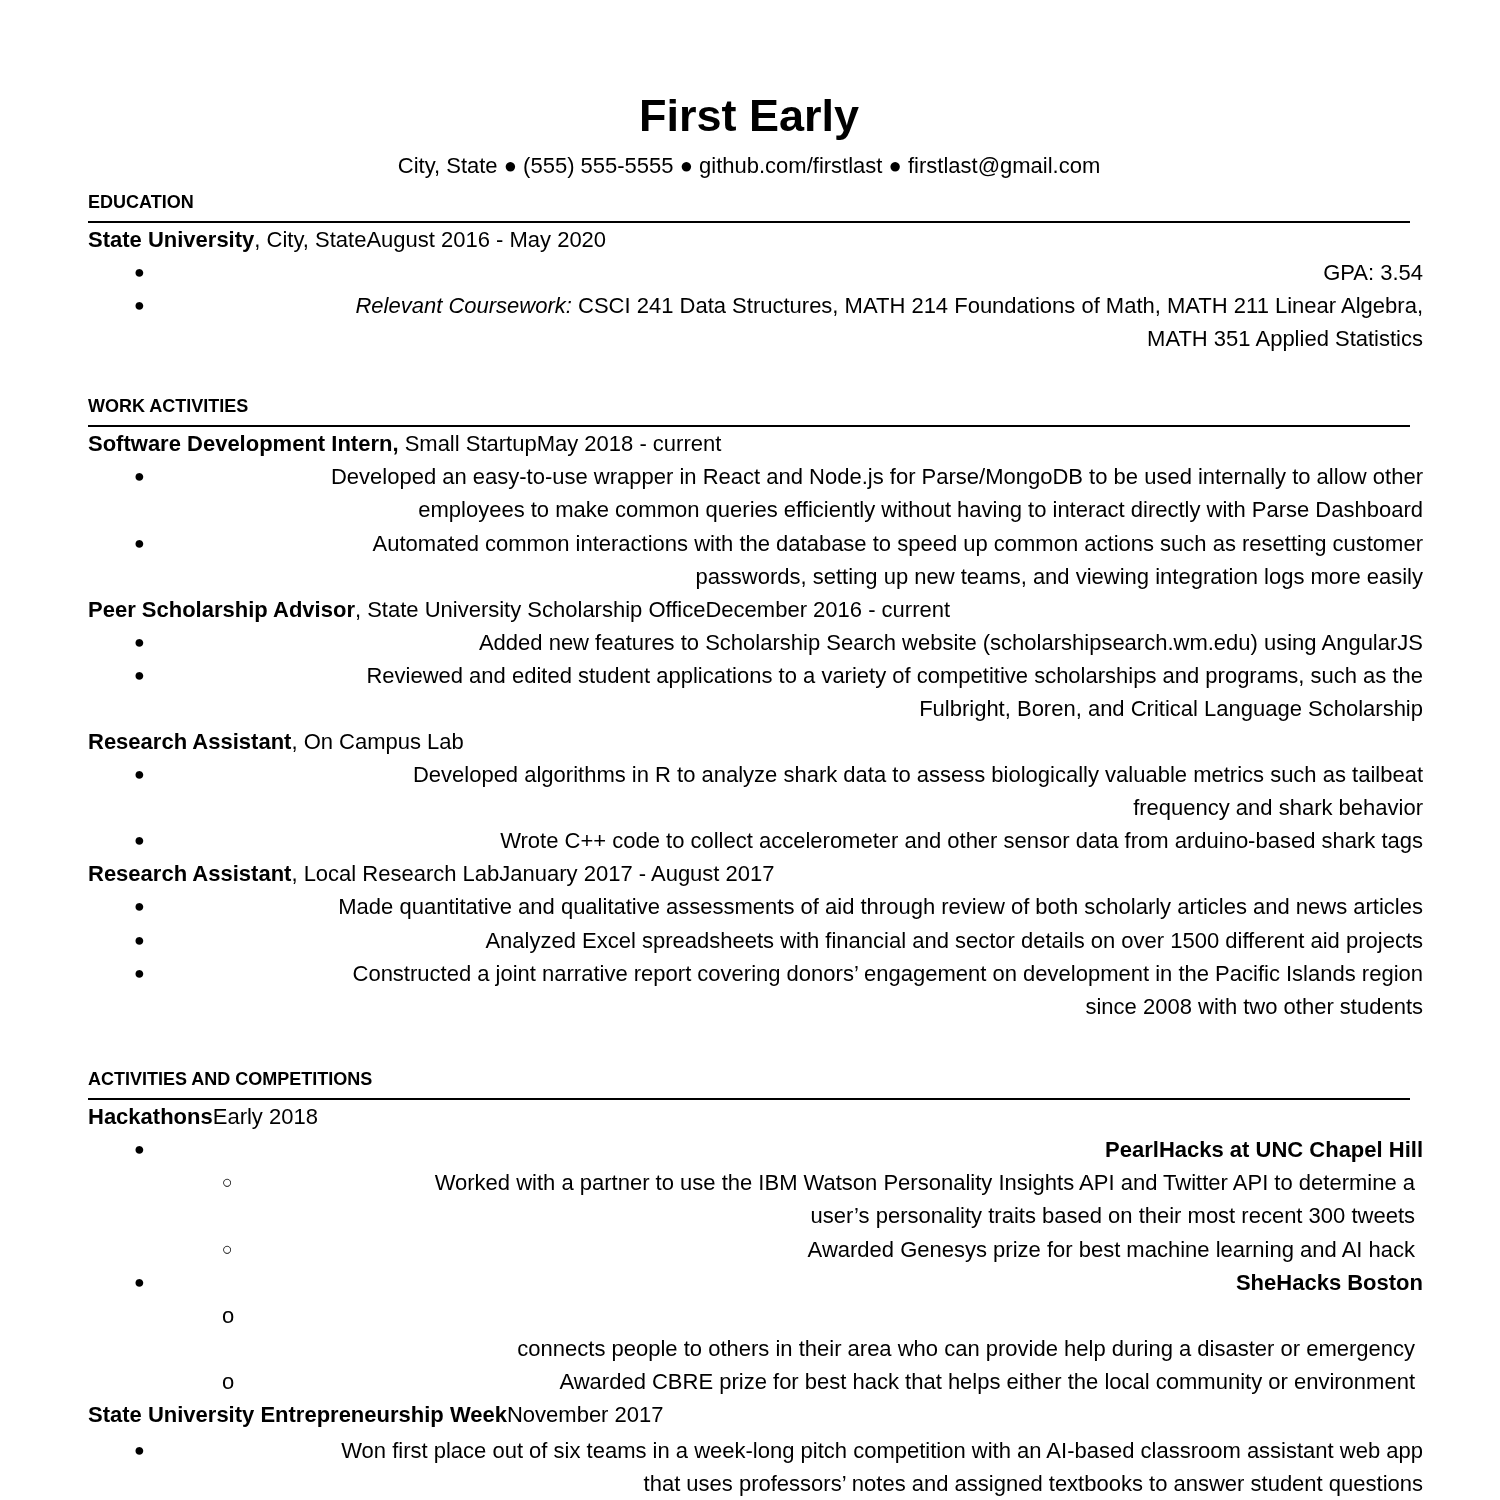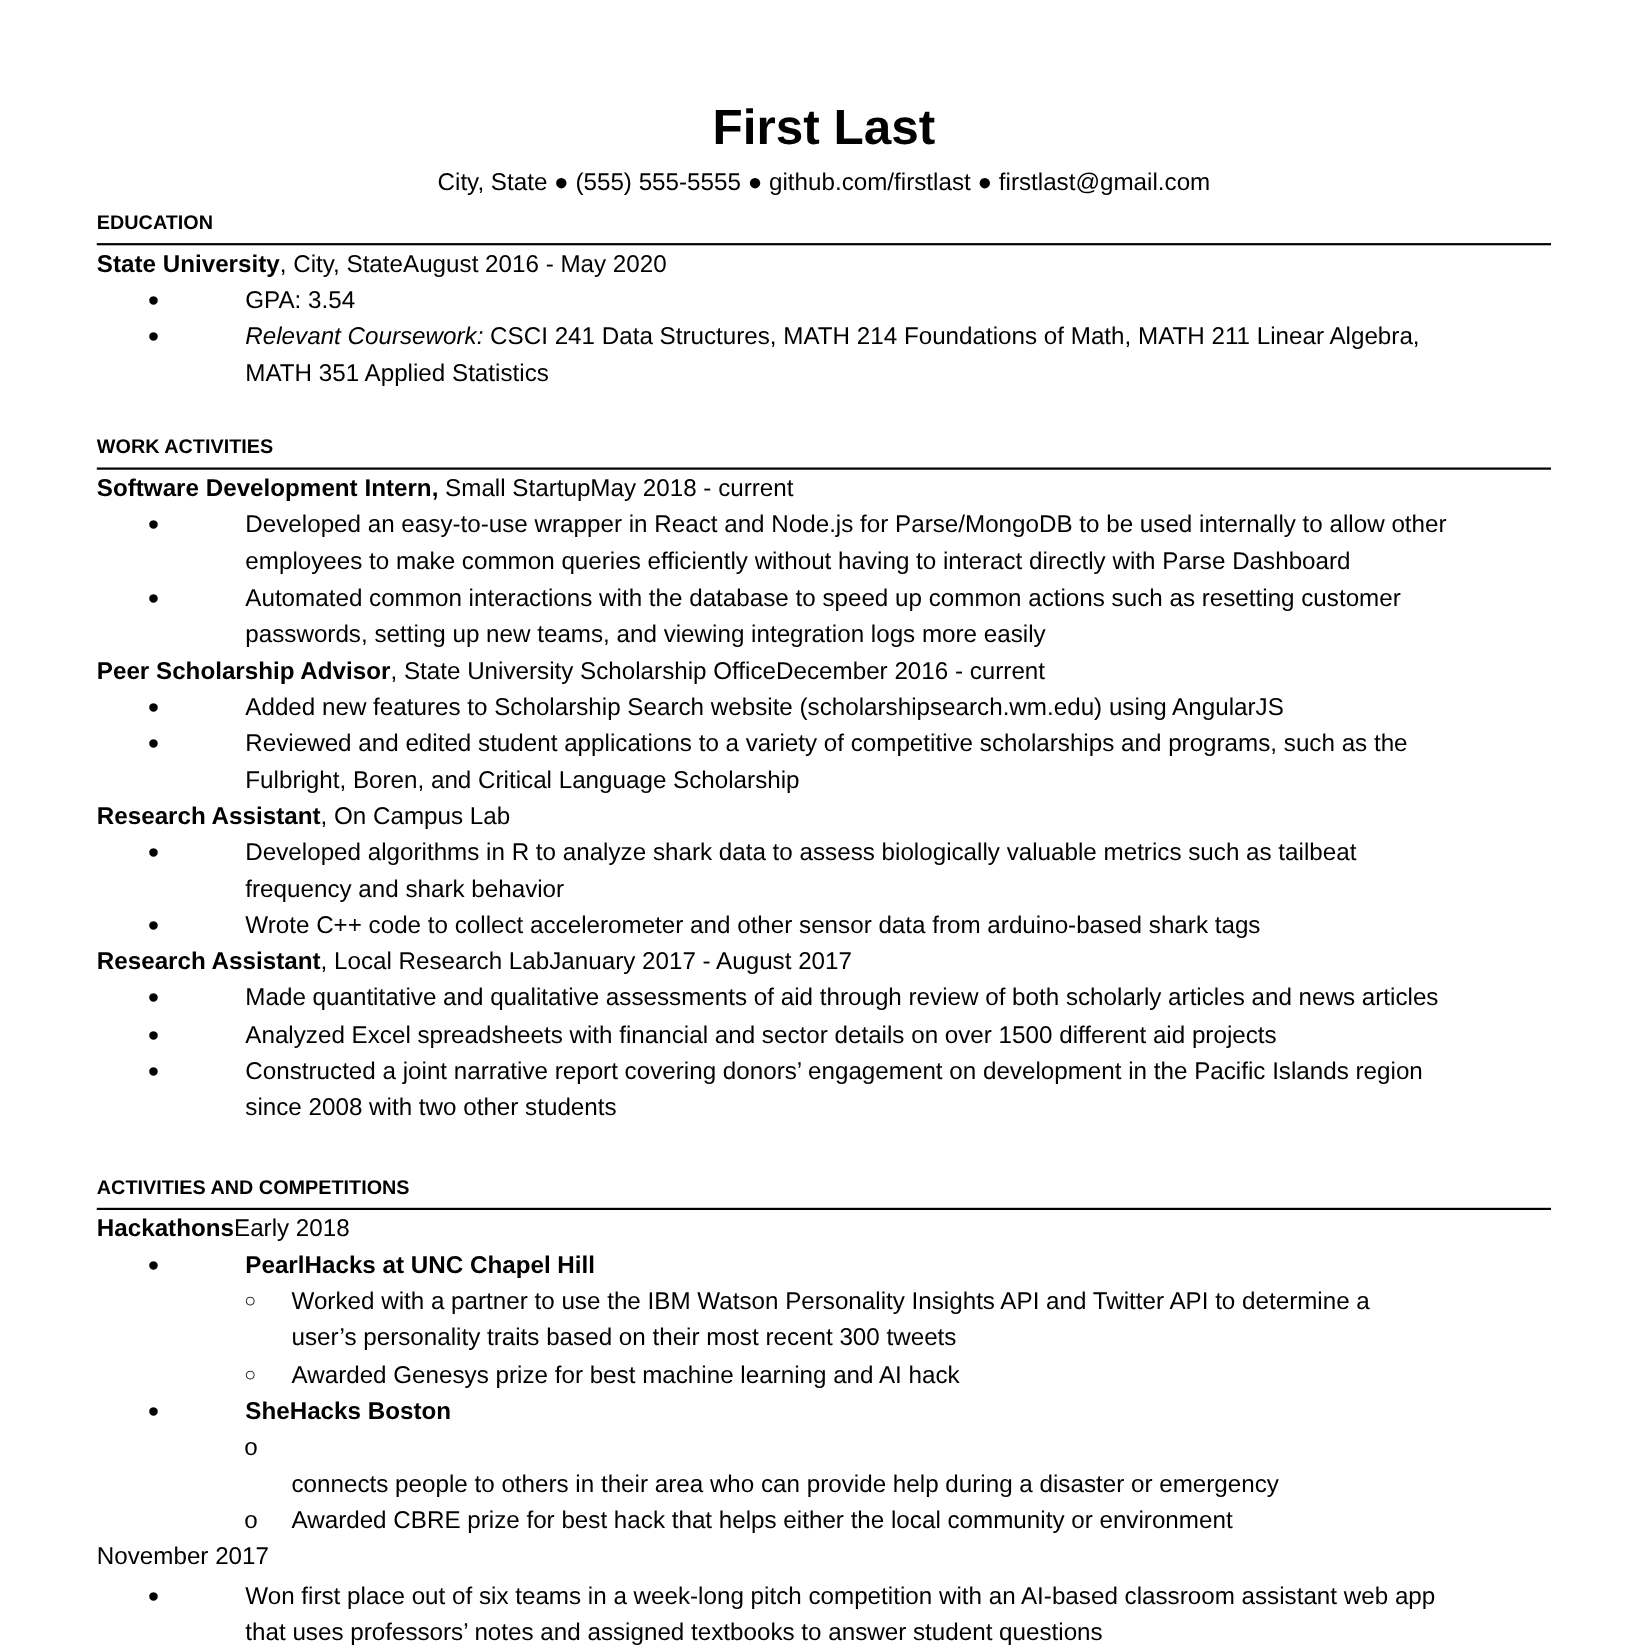--- a/index.html
+++ b/index.html
@@ -24,36 +24,36 @@
   }
   .row {
     position: absolute; left: 0; width: 1322px; font-size: 22px; line-height: 33px;
     display: flex; justify-content: flex-start; white-space: nowrap;
   }
   .row b { font-weight: bold; }
   .bullet {
     position: absolute; font-size: 22px; line-height: 33px;
   }
   .bullet .mark { position: absolute; left: 0; top: 0; }
-  .bullet .text { position: absolute; left: 0; top: 0; }
+  .bullet .text { position: absolute; left: 0; top: 0; text-align: right; }
   .l1 { left: 46px; width: 1276px; }
   .l1 .text { left: 89px; width: 1200px; }
   .l2 { left: 134px; width: 1188px; }
   .l2 .text { left: 43px; width: 1150px; }
   .mark.disc { font-size: 18px; }
   .mark.circle { font-size: 18px; }
   .bold { font-weight: bold; }
   .ital { font-style: italic; }
 </style>
 </head>
 <body>
 
 <div class="page">
 
-  <div class="name">First Last</div>
+  <div class="name">First Early</div>
   <div class="contact">City, State ● (555) 555-5555 ● github.com/firstlast ● firstlast@gmail.com</div>
 
   <div class="sec-title" style="top:185px">EDUCATION</div>
   <div class="sec-rule" style="top:221px"></div>
   <div class="row" style="top:223px">
     <span><b>State University</b><span>, City, State</span></span>
     <span>August 2016 - May 2020</span>
   </div>
   <div class="bullet l1" style="top:256px">
     <span class="mark disc">●</span>
@@ -150,20 +150,21 @@
   <div class="bullet l2" style="top:1299px">
     <span class="mark">o</span>
     <span class="text"><br><span>connects people to others in their area who can provide help during a disaster or emergency</span></span>
   </div>
   <div class="bullet l2" style="top:1365px">
     <span class="mark">o</span>
     <span class="text">Awarded CBRE prize for best hack that helps either the local community or environment</span>
   </div>
 
   <div class="row" style="top:1398px">
+    <b>State University Entrepreneurship Week</b>
     <span>November 2017</span>
   </div>
   <div class="bullet l1" style="top:1434px">
     <span class="mark disc">●</span>
     <span class="text"><span>Won first place out of six teams in a week-long pitch competition with an AI-based classroom assistant web app</span><br><span>that uses professors’ notes and assigned textbooks to answer student questions</span></span>
   </div>
 
 </div>
 
 </body></html>

